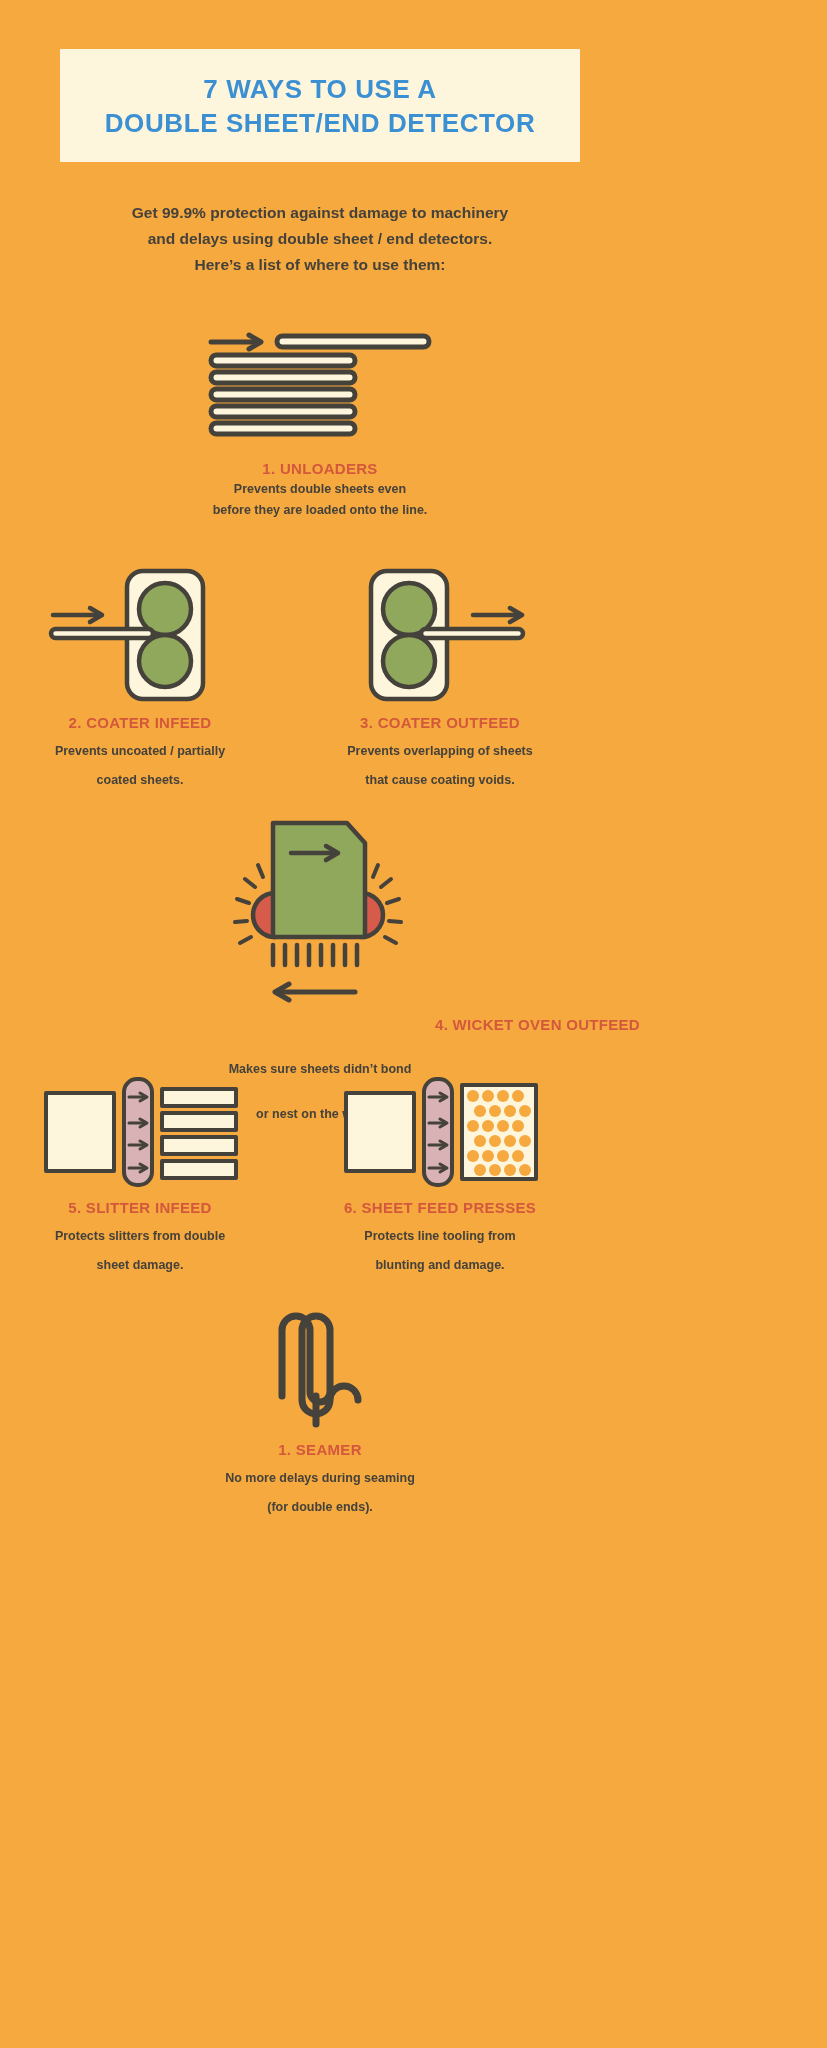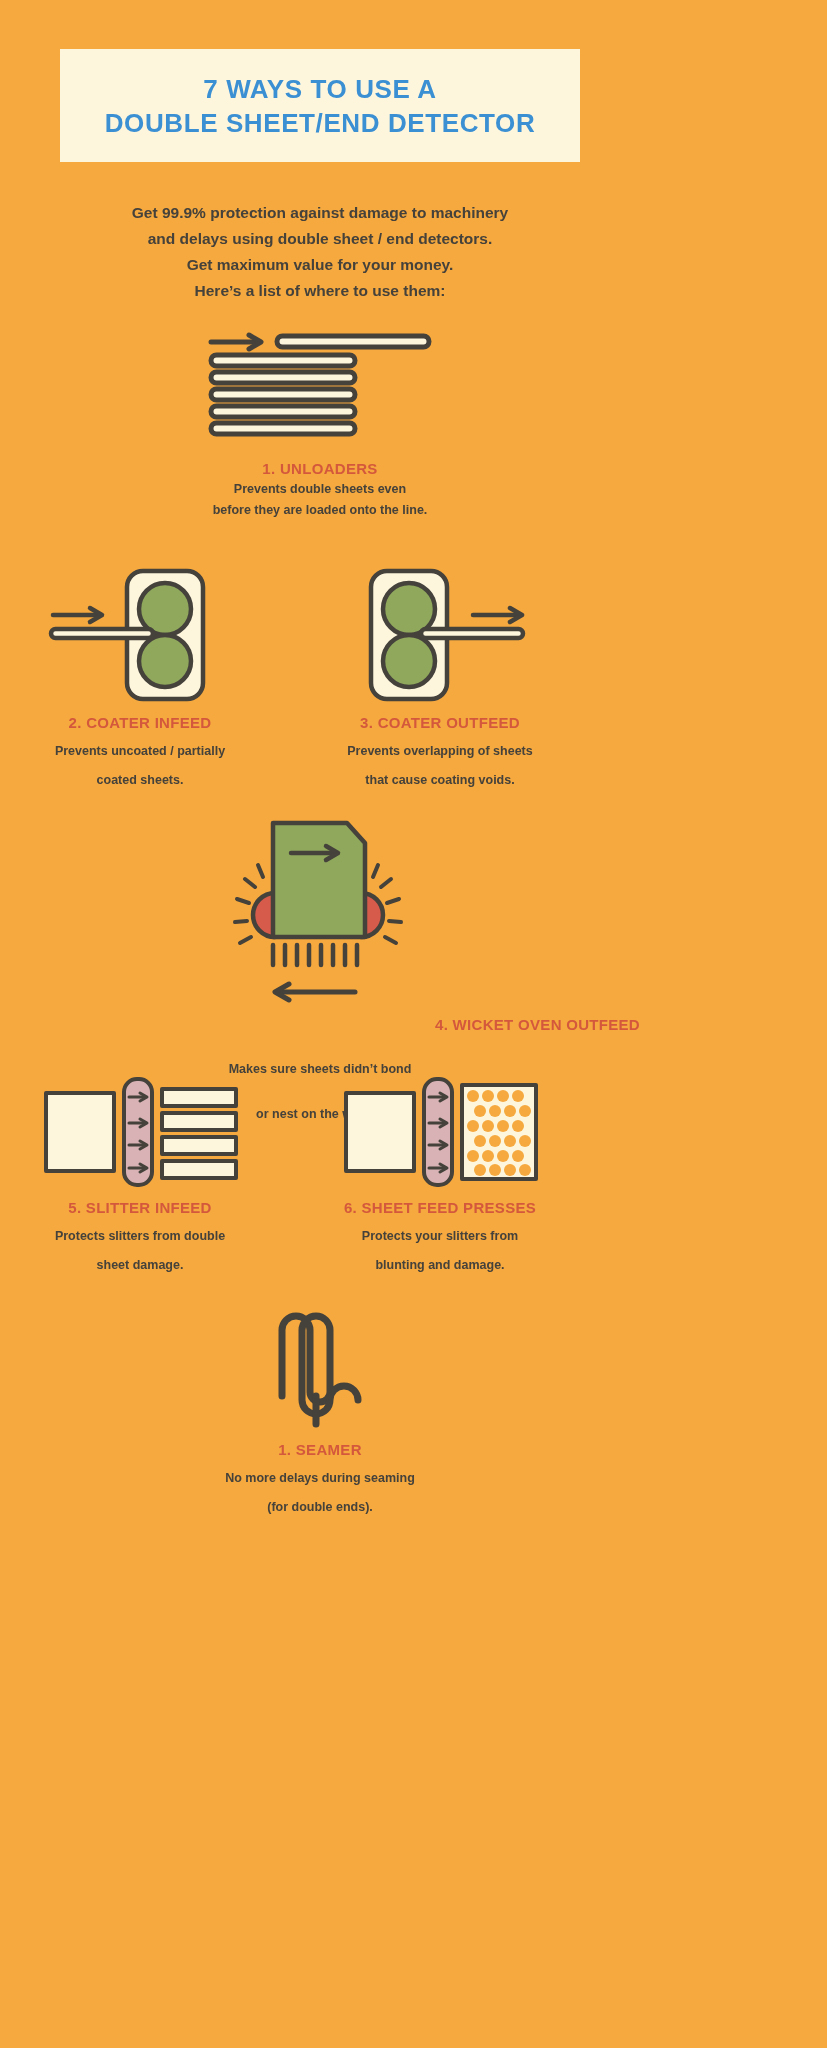--- a/index.html
+++ b/index.html
@@ -74,21 +74,20 @@
 <div class="page">
 
   <div class="title-box">
     <div class="title-line">7 WAYS TO USE A</div>
     <div class="title-line">DOUBLE SHEET/END DETECTOR</div>
   </div>
 
   <div class="intro">
     <div class="intro-line">Get 99.9% protection against damage to machinery</div>
     <div class="intro-line">and delays using double sheet / end detectors.</div>
-    <div class="intro-line">Get maximum value for your money.</div>
     <div class="intro-line">Here’s a list of where to use them:</div>
   </div>
 
   <div class="block s1">
     <div class="art">
       <svg width="230" height="115" viewBox="0 0 230 115">
         <g stroke="#45413B" stroke-width="5" stroke-linecap="round" fill="#FDF6DD">
           <line x1="6" y1="8" x2="52" y2="8"></line>
           <path d="M44 1 L56 8 L44 15" fill="none" stroke-linejoin="round"></path>
           <rect x="72" y="2" width="152" height="11" rx="5.5"></rect>
@@ -263,21 +262,21 @@
           <circle cx="163" cy="81" r="6"></circle>
             <circle cx="178" cy="81" r="6"></circle>
           <circle cx="140" cy="95" r="6"></circle>
             <circle cx="155" cy="95" r="6"></circle>
           <circle cx="170" cy="95" r="6"></circle>
             <circle cx="185" cy="95" r="6"></circle>
         </g>
       </svg>
     </div>
     <div class="sec-title">6. SHEET FEED PRESSES</div>
-    <div class="sec-body">Protects your slitters from</div>
+    <div class="sec-body">Protects line tooling from</div>
     <div class="sec-body">blunting and damage.</div>
   </div>
 
   <div class="block s7">
     <div class="art">
       <svg width="120" height="130" viewBox="0 0 120 130">
         <g stroke="#45413B" stroke-width="7" fill="none" stroke-linecap="round" stroke-linejoin="round">
           <path d="M22 96
                    V30 a14 14 0 0 1 28 0
                    V92 a10 10 0 0 0 20 0

